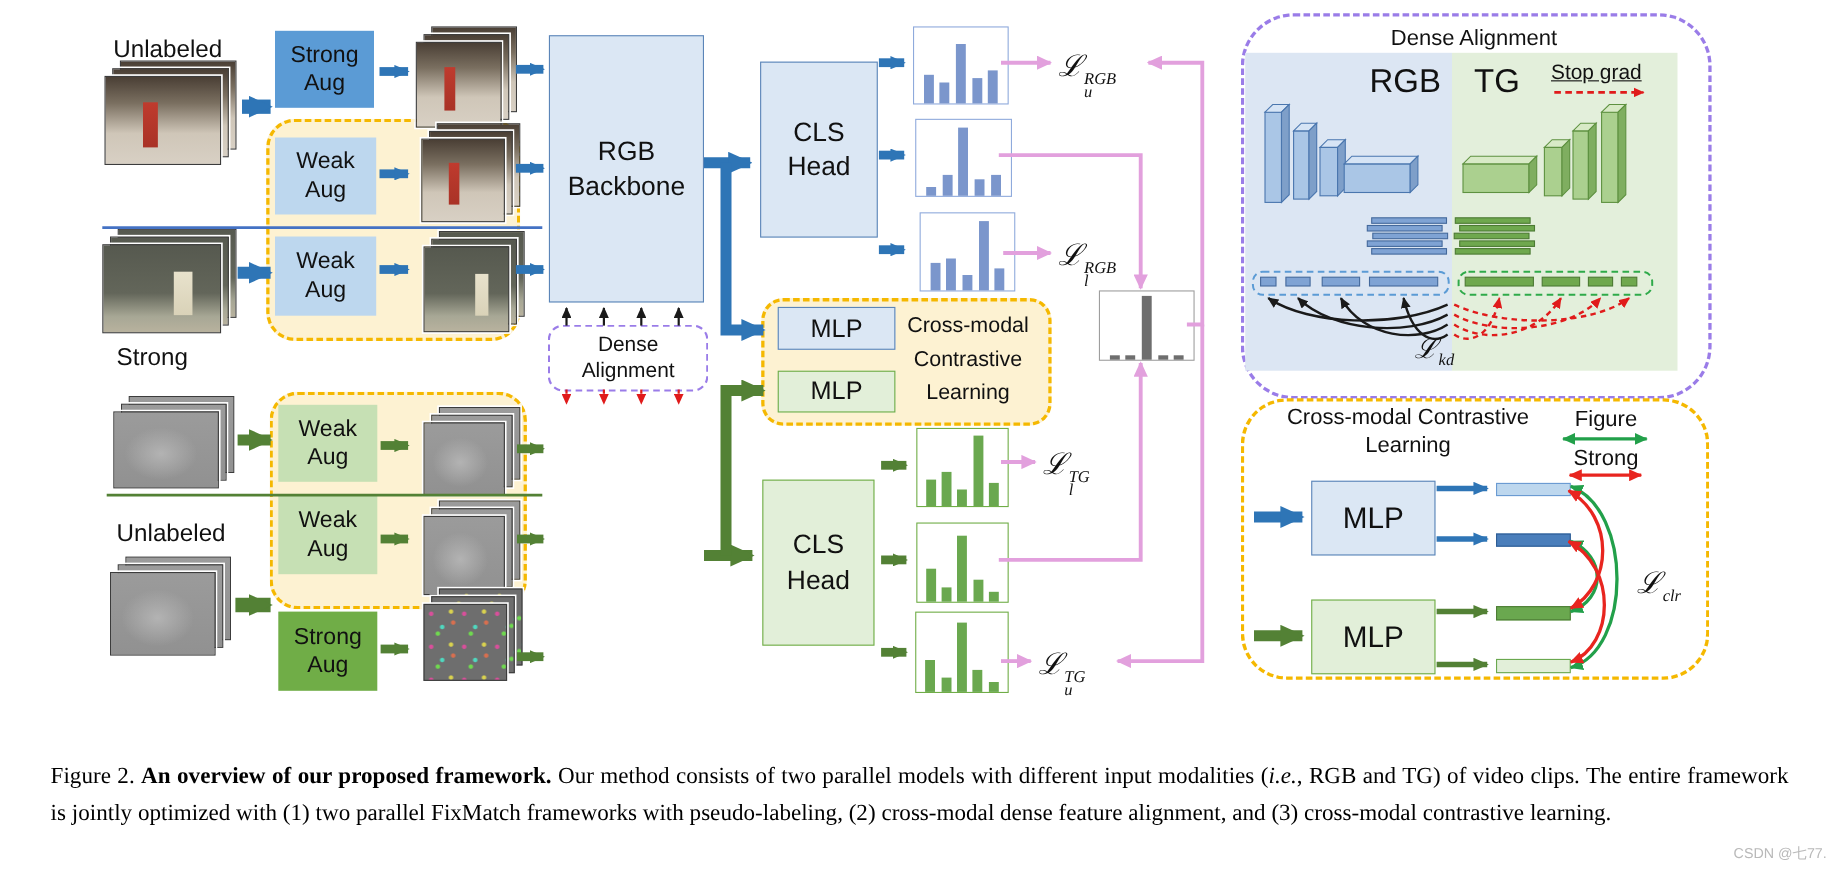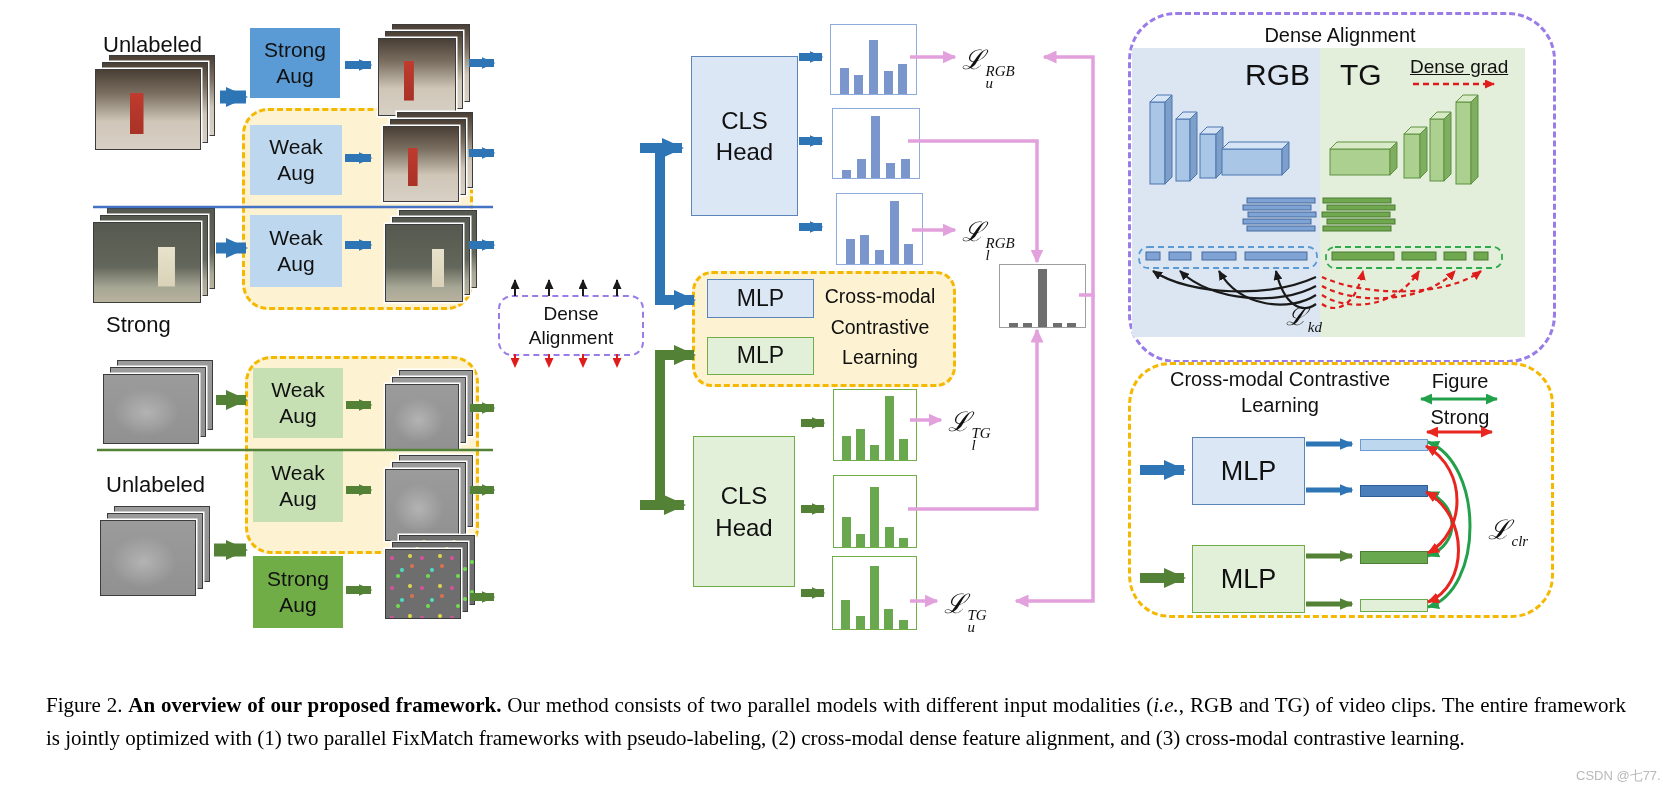--- a/index.html
+++ b/index.html
@@ -131,20 +131,21 @@
       <div class="ph p3 tgnoise"></div>
   </div>
 
   <div class="augbox" style="left:250px;top:28px;width:90px;height:70px;background:#5b9bd5;">Strong Aug</div>
   <div class="augbox" style="left:250px;top:125px;width:92px;height:70px;background:#bdd7ee;">Weak Aug</div>
   <div class="augbox" style="left:250px;top:215px;width:92px;height:72px;background:#bdd7ee;">Weak Aug</div>
   <div class="augbox" style="left:253px;top:368px;width:90px;height:70px;background:#c6e0b4;">Weak Aug</div>
   <div class="augbox" style="left:253px;top:450px;width:90px;height:72px;background:#c6e0b4;">Weak Aug</div>
   <div class="augbox" style="left:253px;top:556px;width:90px;height:72px;background:#70ad47;">Strong Aug</div>
 
+  <div class="bigbox bluebox" style="left:499px;top:32px;width:139px;height:241px;">RGB Backbone</div>
   <div class="purple-dash" style="left:498px;top:295px;width:142px;height:57px;">
     <span style="width:100px;">Dense Alignment</span>
   </div>
   <div class="bigbox bluebox" style="left:691px;top:56px;width:105px;height:158px;">CLS Head</div>
   <div class="bigbox greenbox" style="left:693px;top:436px;width:100px;height:149px;">CLS Head</div>
 
   <div class="orange-group" style="left:692px;top:271px;width:258px;height:110px;border-radius:20px;z-index:2;"></div>
   <div class="bigbox bluebox" style="left:707px;top:279px;width:105px;height:37px;z-index:3;font-size:23px;">MLP</div>
   <div class="bigbox greenbox" style="left:707px;top:337px;width:105px;height:36px;z-index:3;font-size:23px;">MLP</div>
   <div class="abs" style="left:814px;top:281px;width:132px;font-size:19.5px;line-height:1.57;text-align:center;z-index:3;">Cross-modal Contrastive Learning</div>
@@ -233,21 +234,21 @@
         <span class="lsub">clr</span>
       </span>
   </div>
 
   <div class="panel-purple" style="left:1128px;top:12px;width:422px;height:345px;"></div>
   <div class="halfbg" style="left:1132px;top:48px;width:188px;height:289px;background:#dce6f3;"></div>
   <div class="halfbg" style="left:1320px;top:48px;width:205px;height:289px;background:#e3efdb;"></div>
   <div class="ptitle" style="left:1200px;top:22px;width:280px;">Dense Alignment</div>
   <div class="big-mod" style="left:1245px;top:58px;">RGB</div>
   <div class="big-mod" style="left:1340px;top:58px;">TG</div>
-  <div class="stopgrad" style="left:1410px;top:56px;">Dense grad</div>
+  <div class="stopgrad" style="left:1410px;top:56px;">Stop grad</div>
 
   <div class="panel-orange" style="left:1128px;top:362px;width:420px;height:250px;"></div>
   <div class="ptitle" style="left:1150px;top:366px;width:260px;">Cross-modal Contrastive Learning</div>
   <div class="ptitle" style="left:1418px;top:368px;width:84px;">Figure</div>
   <div class="ptitle" style="left:1424px;top:404px;width:72px;">Strong</div>
   <div class="mlp2 bluebox" style="left:1192px;top:437px;width:111px;height:66px;">MLP</div>
   <div class="mlp2 greenbox" style="left:1192px;top:545px;width:111px;height:66px;">MLP</div>
   <div class="cbar" style="left:1360px;top:439px;width:66px;height:10px;background:#bdd7ee;border-color:#6b9bd2;"></div>
   <div class="cbar" style="left:1360px;top:485px;width:66px;height:10px;background:#4a7ebb;border-color:#2e5d94;"></div>
   <div class="cbar" style="left:1360px;top:551px;width:66px;height:11px;background:#6aa84f;border-color:#4e7d36;"></div>

